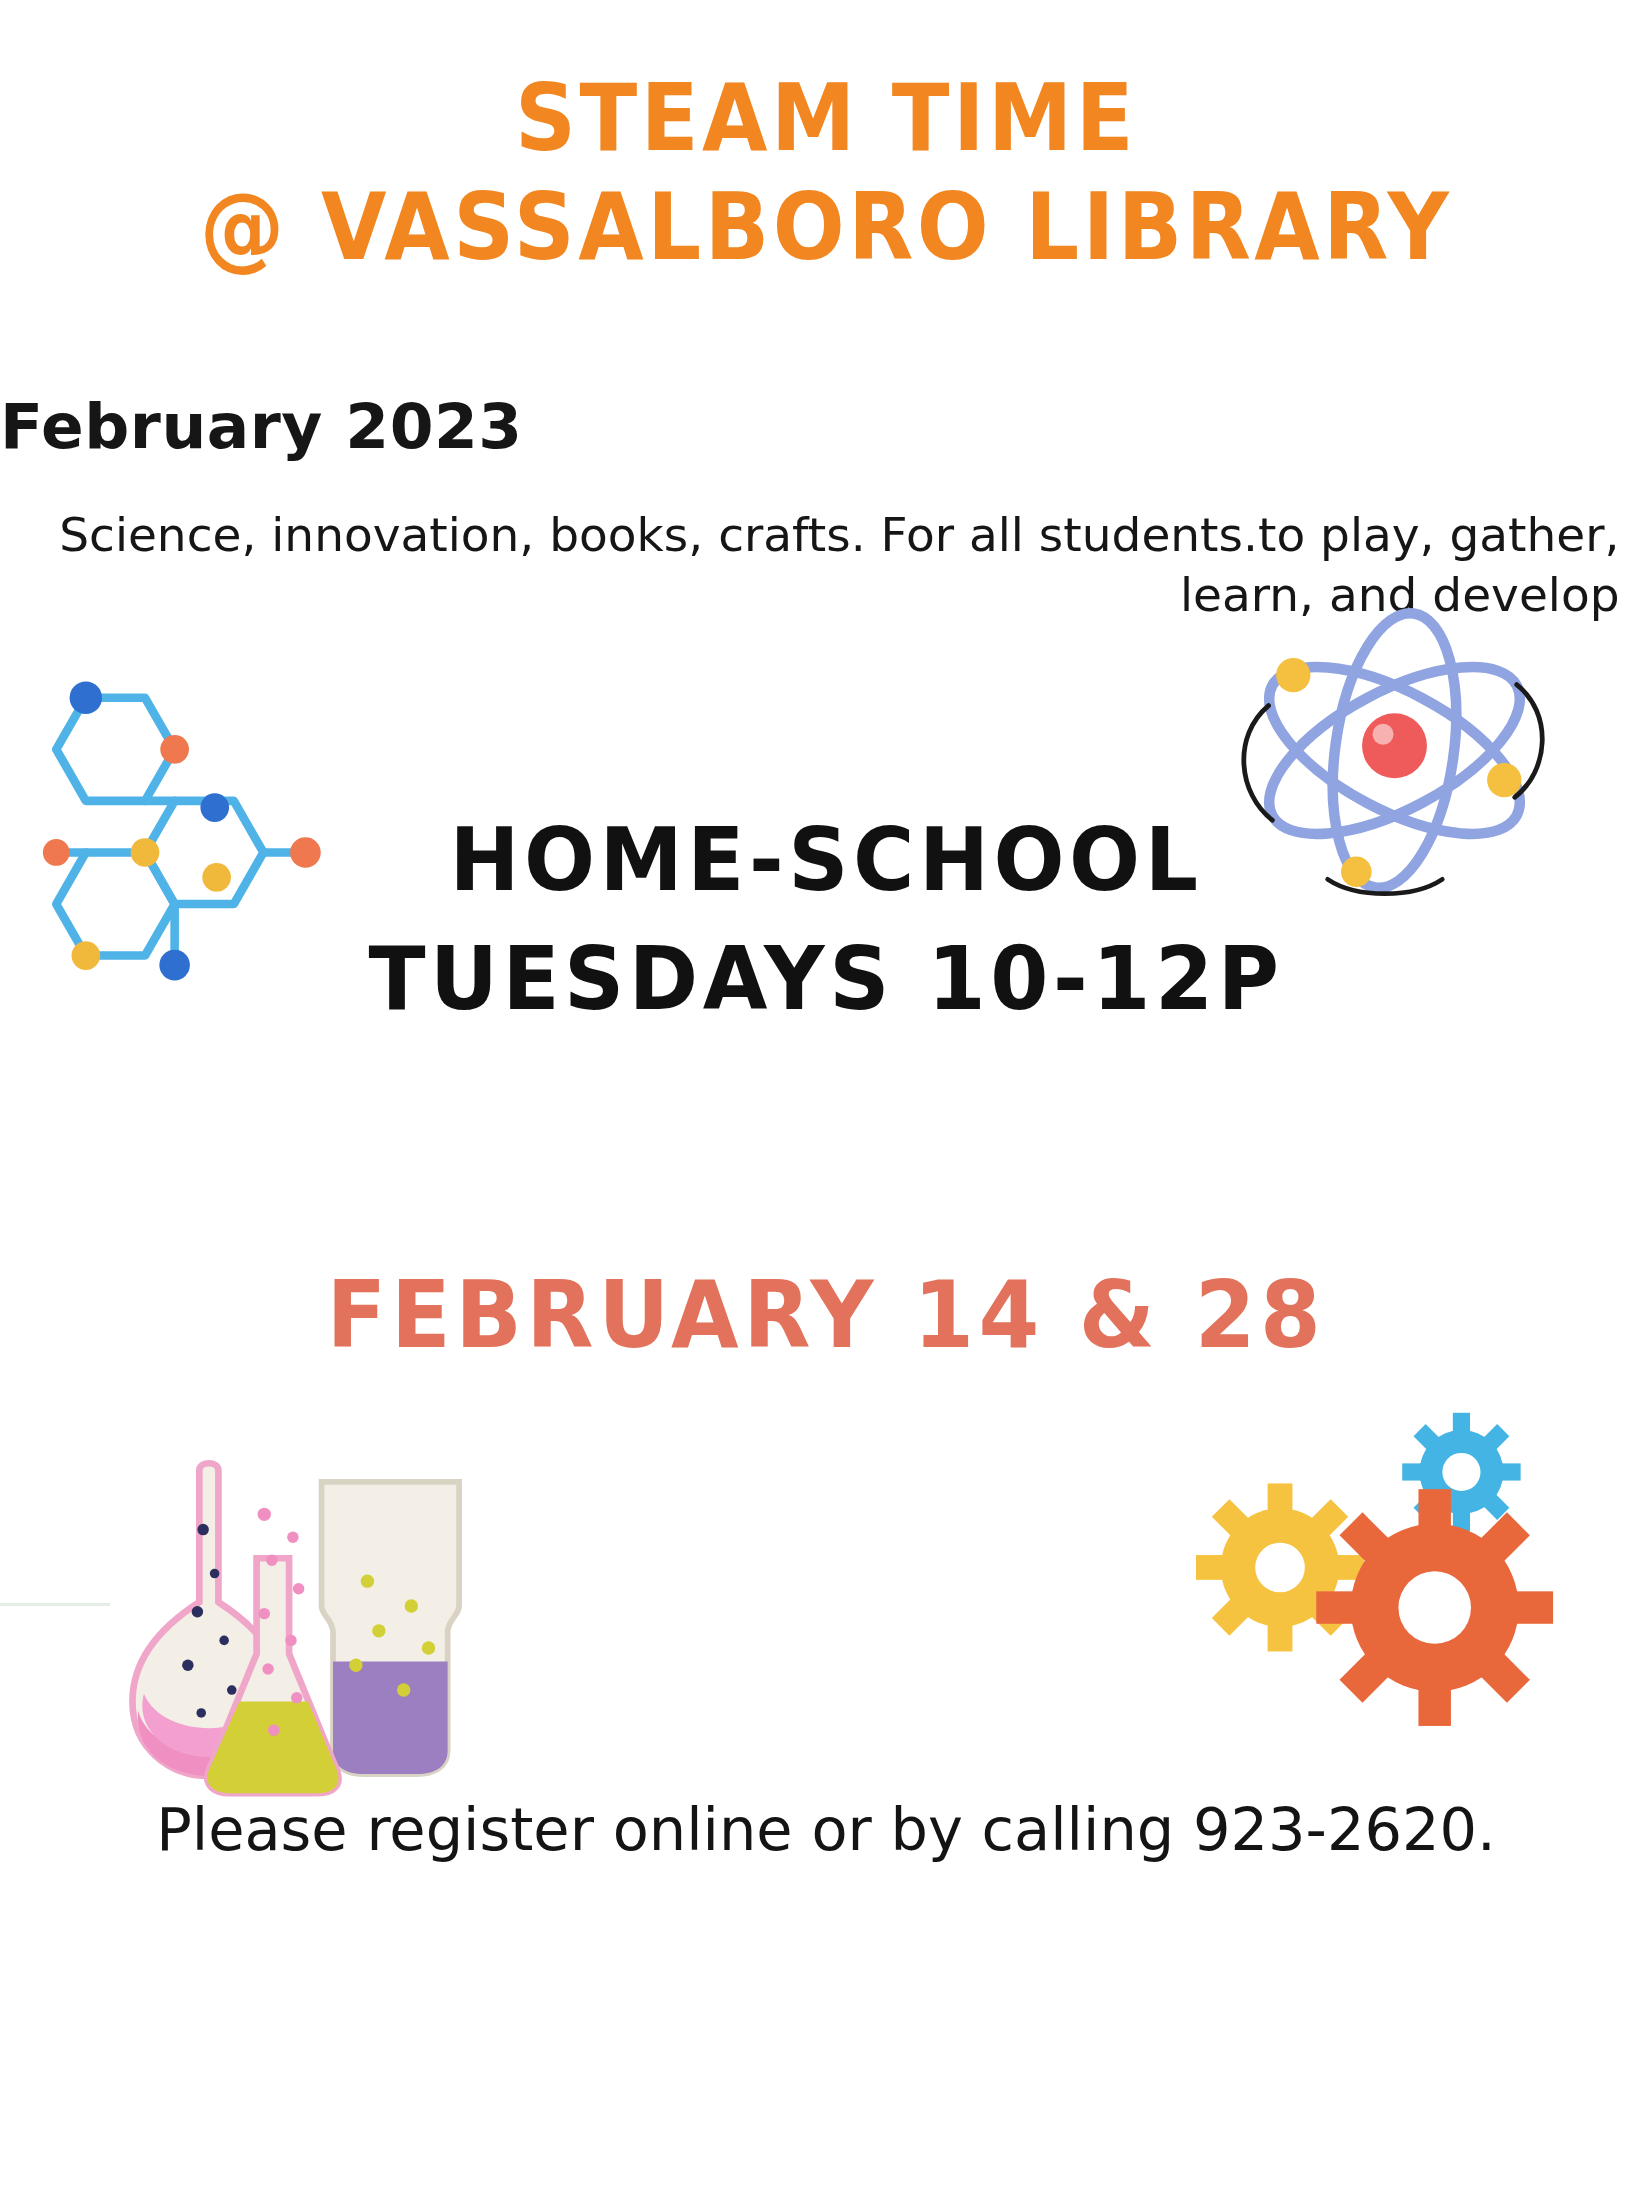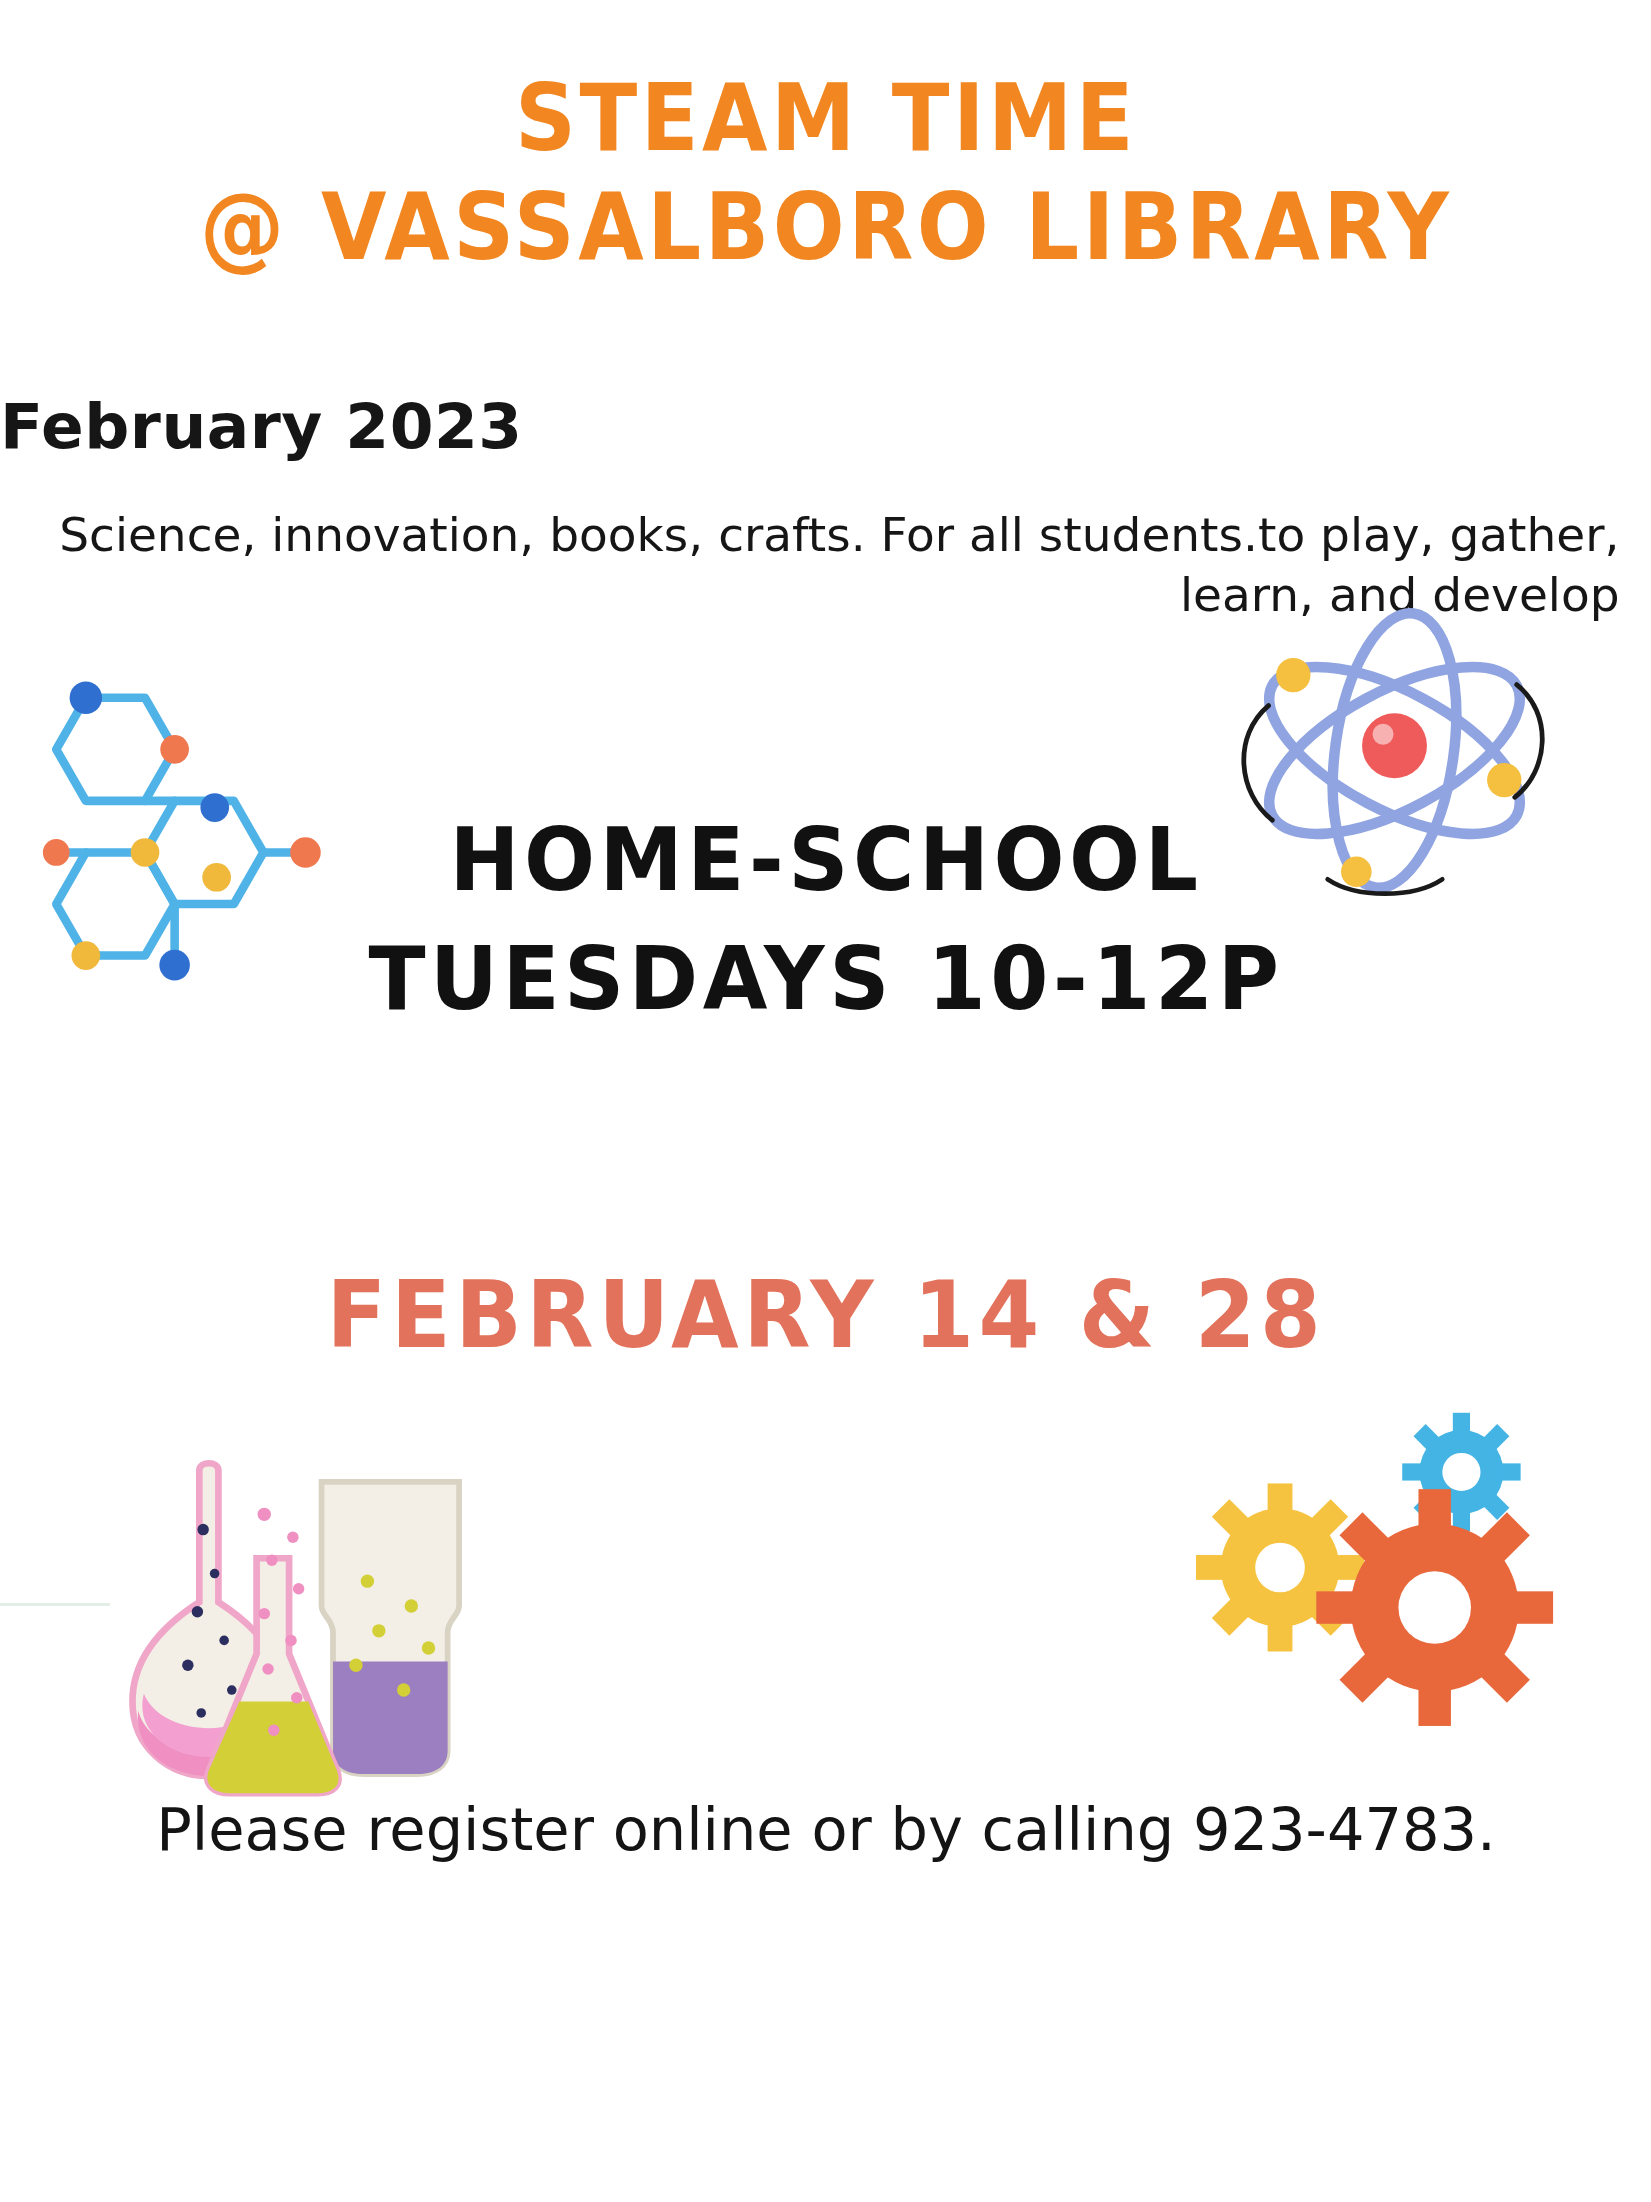--- a/index.html
+++ b/index.html
@@ -295,16 +295,16 @@
           <rect x="-17" y="-124" width="34" height="40" transform="rotate(45)"></rect>
           <rect x="-17" y="84" width="34" height="40" transform="rotate(45)"></rect>
           <rect x="-124" y="-17" width="40" height="34" transform="rotate(45)"></rect>
           <rect x="84" y="-17" width="40" height="34" transform="rotate(45)"></rect>
         </g>
       </g>
     </g>
     <circle cx="272" cy="212" r="38" fill="#ffffff"></circle>
   </svg>
 
-  <div class="register">Please register online or by calling 923-4783.</div>
+  <div class="register">Please register online or by calling 923-2620.</div>
 
 </div>
 
 
 </body></html>

